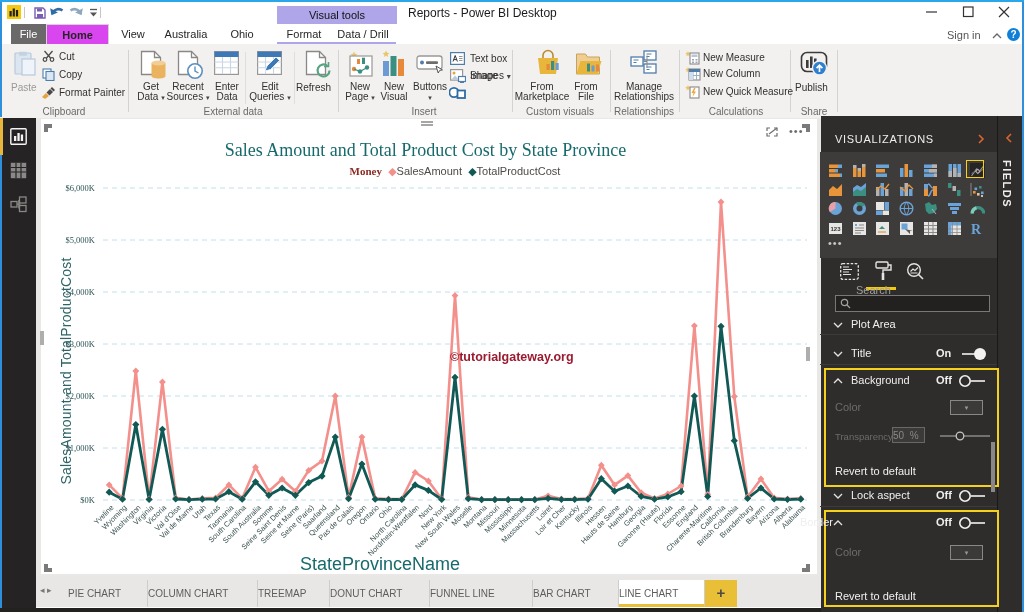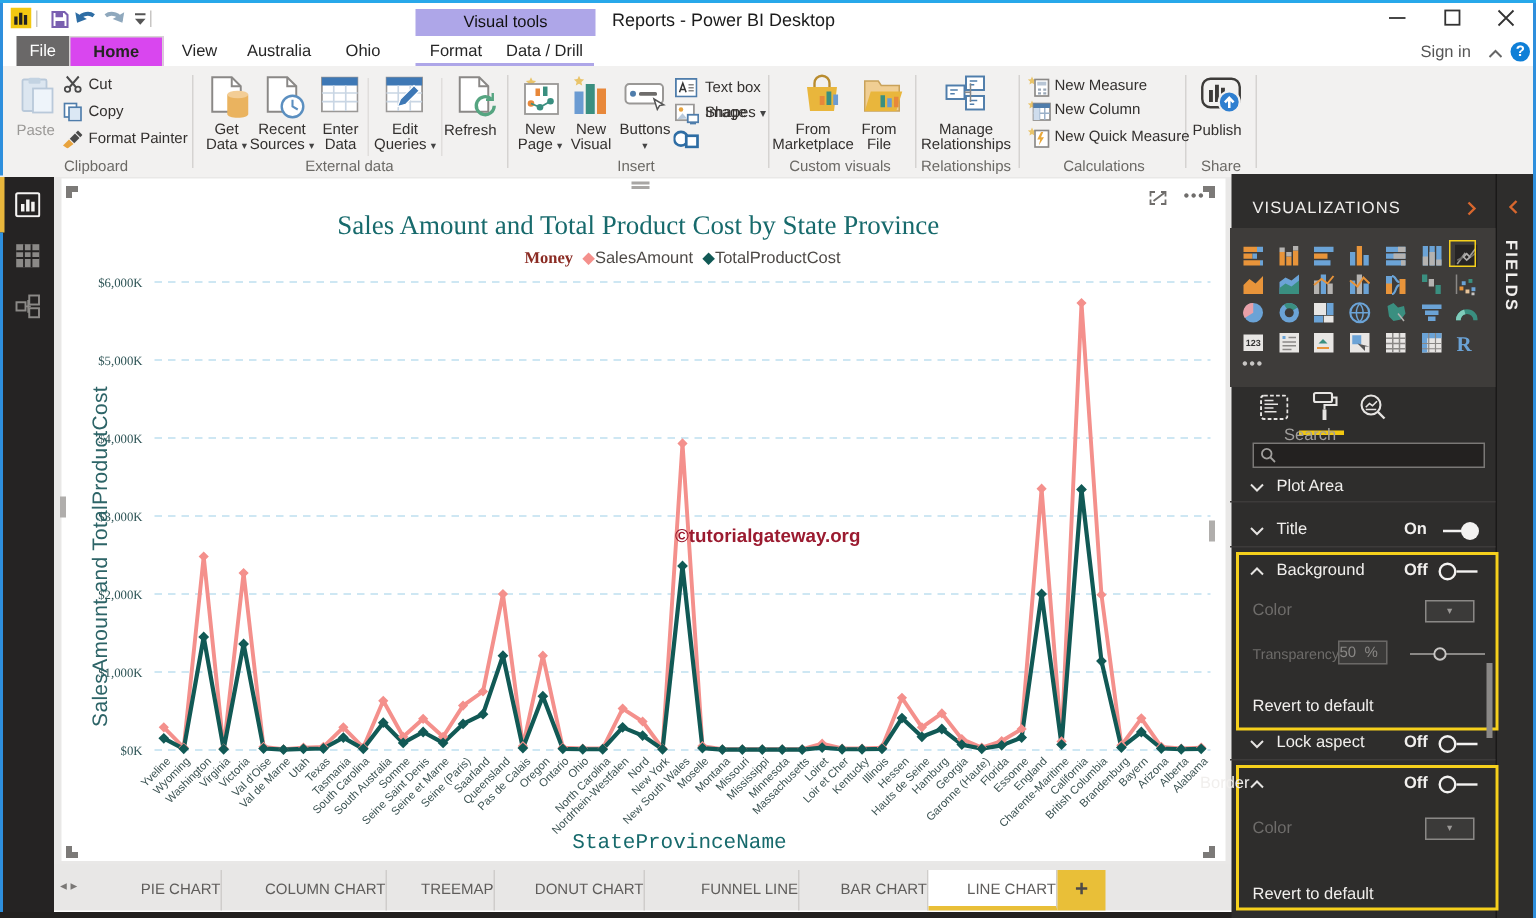--- a/index.html
+++ b/index.html
@@ -32,25 +32,25 @@
 #page{position:absolute;left:5px;top:1px;width:776px;height:455px;background:#fff}
 
 .selc{position:absolute;width:8px;height:8px}
 .selc i{position:absolute;background:#7c7a78}
 
 #ctitle{position:absolute;left:36px;top:140px;width:779px;text-align:center;font-family:"Liberation Serif",serif;font-size:18px;color:#176a6c}
 #legend{position:absolute;left:260px;top:165px;width:390px;text-align:center;font-size:11px;color:#4e4a47}
 .xl{position:absolute;font-size:7.5px;color:#3c5353;white-space:nowrap;transform:rotate(-45deg);transform-origin:100% 0;height:9px;line-height:9px}
 .yl{position:absolute;font-size:8.5px;color:#2d5355;right:929px;text-align:right;width:44px;font-family:"Liberation Serif",serif}
 #ytitle{position:absolute;left:-59px;top:363px;width:250px;text-align:center;font-size:14px;color:#2d6467;transform:rotate(-90deg);transform-origin:center;letter-spacing:0.2px}
-#xtitle{position:absolute;left:300px;top:554px;width:306px;text-align:center;font-family:Liberation Mono, monospace;font-size:14px;color:#176a6c}
+#xtitle{position:absolute;left:300px;top:554px;width:306px;text-align:left;font-family:Liberation Sans, sans-serif;font-size:18px;color:#176a6c}
 #wmark{position:absolute;left:450px;top:350px;font-size:12.5px;font-weight:bold;color:#9b1b30}
 
 #btabs{position:absolute;left:36px;top:576px;width:786px;height:31px;background:#e8e7e6}
-.btab{position:absolute;top:580px;height:27px;font-size:10px;color:#5f5d5b;text-align:right;line-height:27px;border-right:1px solid #cfcdcb}
+.btab{position:absolute;top:580px;height:27px;font-size:10px;color:#5f5d5b;text-align:left;line-height:27px;border-right:1px solid #cfcdcb}
 #bplus{position:absolute;top:580px;height:27px;background:#e9bf38;color:#4e4a47;font-size:15px;font-weight:bold;text-align:center;line-height:26px}
 #bstrip{position:absolute;left:0px;top:608px;width:1024px;height:4px;background:#232120}
 
 #rpanel{position:absolute;left:821px;top:116px;width:203px;height:496px;background:#2e2d2c}
 #fieldsbar{position:absolute;left:997px;top:116px;width:25px;height:496px;background:#2e2d2c;border-left:1px solid #1a1918}
 #rblue{position:absolute;left:1022px;top:2px;width:2px;height:610px;background:#2e8fdd}
 .ptext{color:#f1efed;font-size:11px}
 .pdim{color:#6e6c6a;font-size:11px}
 .prow{position:absolute;left:820px;width:177px;height:1px;background:#3d3b3a}
 .ybox{position:absolute;left:824px;width:175px;border:2px solid #f5d01c}

